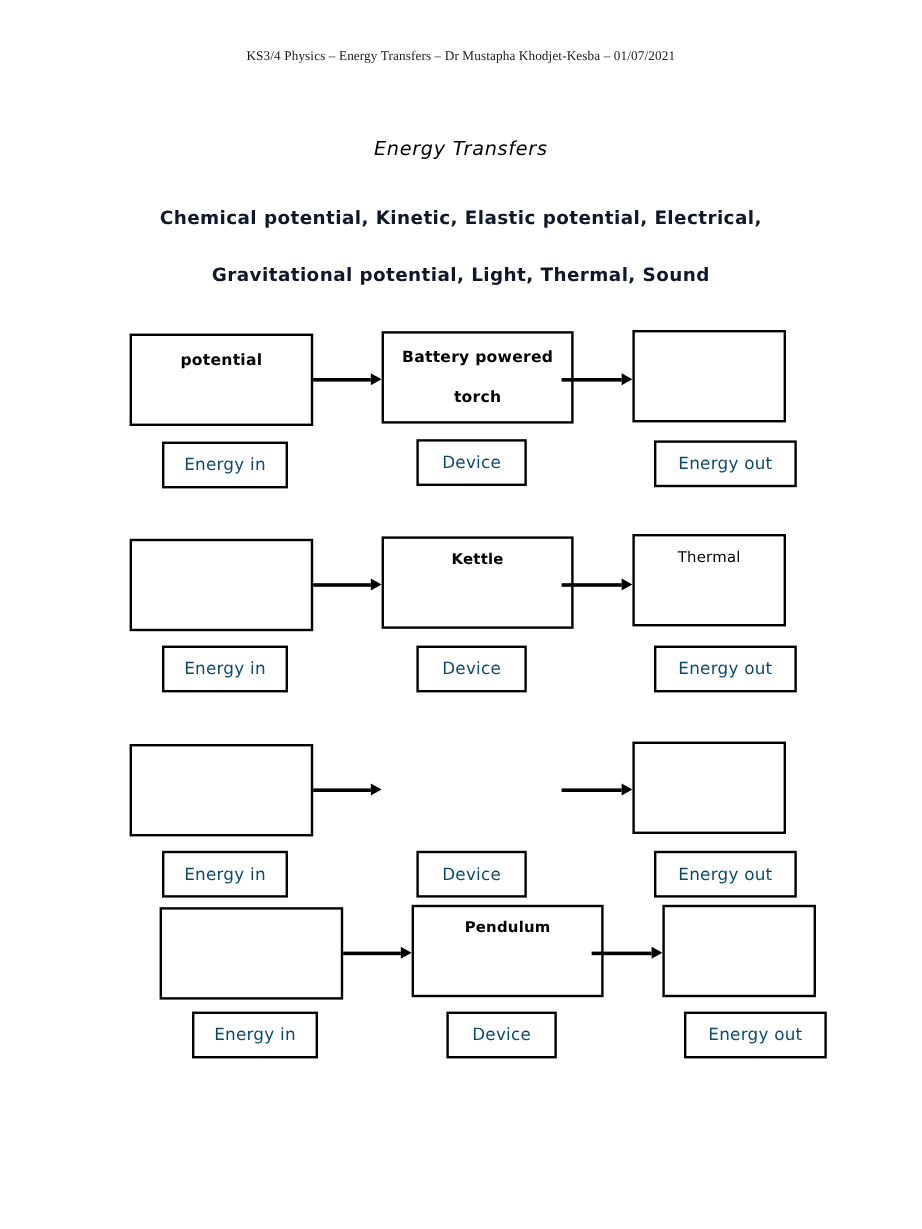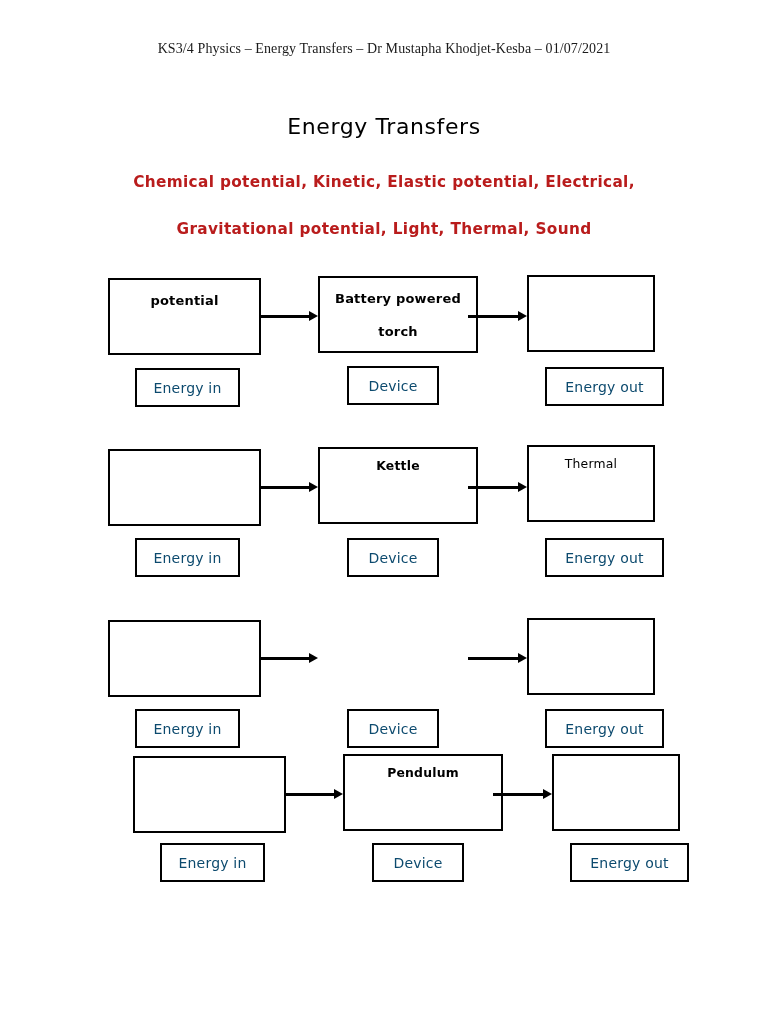--- a/index.html
+++ b/index.html
@@ -24,50 +24,51 @@
   }
 
   
   .doc-header {
     position: absolute;
     top: 41px;
     left: 0;
     width: 768px;
     text-align: center;
     font-family: "Liberation Serif", "DejaVu Serif", serif;
-    font-size: 14px;
+    font-size: 11px;
     letter-spacing: 0.1px;
     color: #1a1a1a;
     white-space: nowrap;
   }
 
   
   .doc-title {
     position: absolute;
     top: 114px;
     left: 0;
     width: 768px;
     text-align: center;
     font-family: "DejaVu Sans", sans-serif;
-    font-size: 22px;
+    font-size: 16px;
     font-weight: 500;
     letter-spacing: 0.6px;
     color: #000;
+    font-style: italic;
   }
 
   .wordbank {
     position: absolute;
     left: 0;
     width: 768px;
     text-align: center;
     font-family: "DejaVu Sans", sans-serif;
     font-weight: bold;
     font-size: 15.3px;
     letter-spacing: 0.35px;
-    color: #b91c1c;
+    color: #0f172a;
   }
   .wordbank.line1 { top: 173px; }
   .wordbank.line2 { top: 220px; }
 
   
   .row {
     position: absolute;
     left: 0;
     width: 768px;
     height: 145px;

